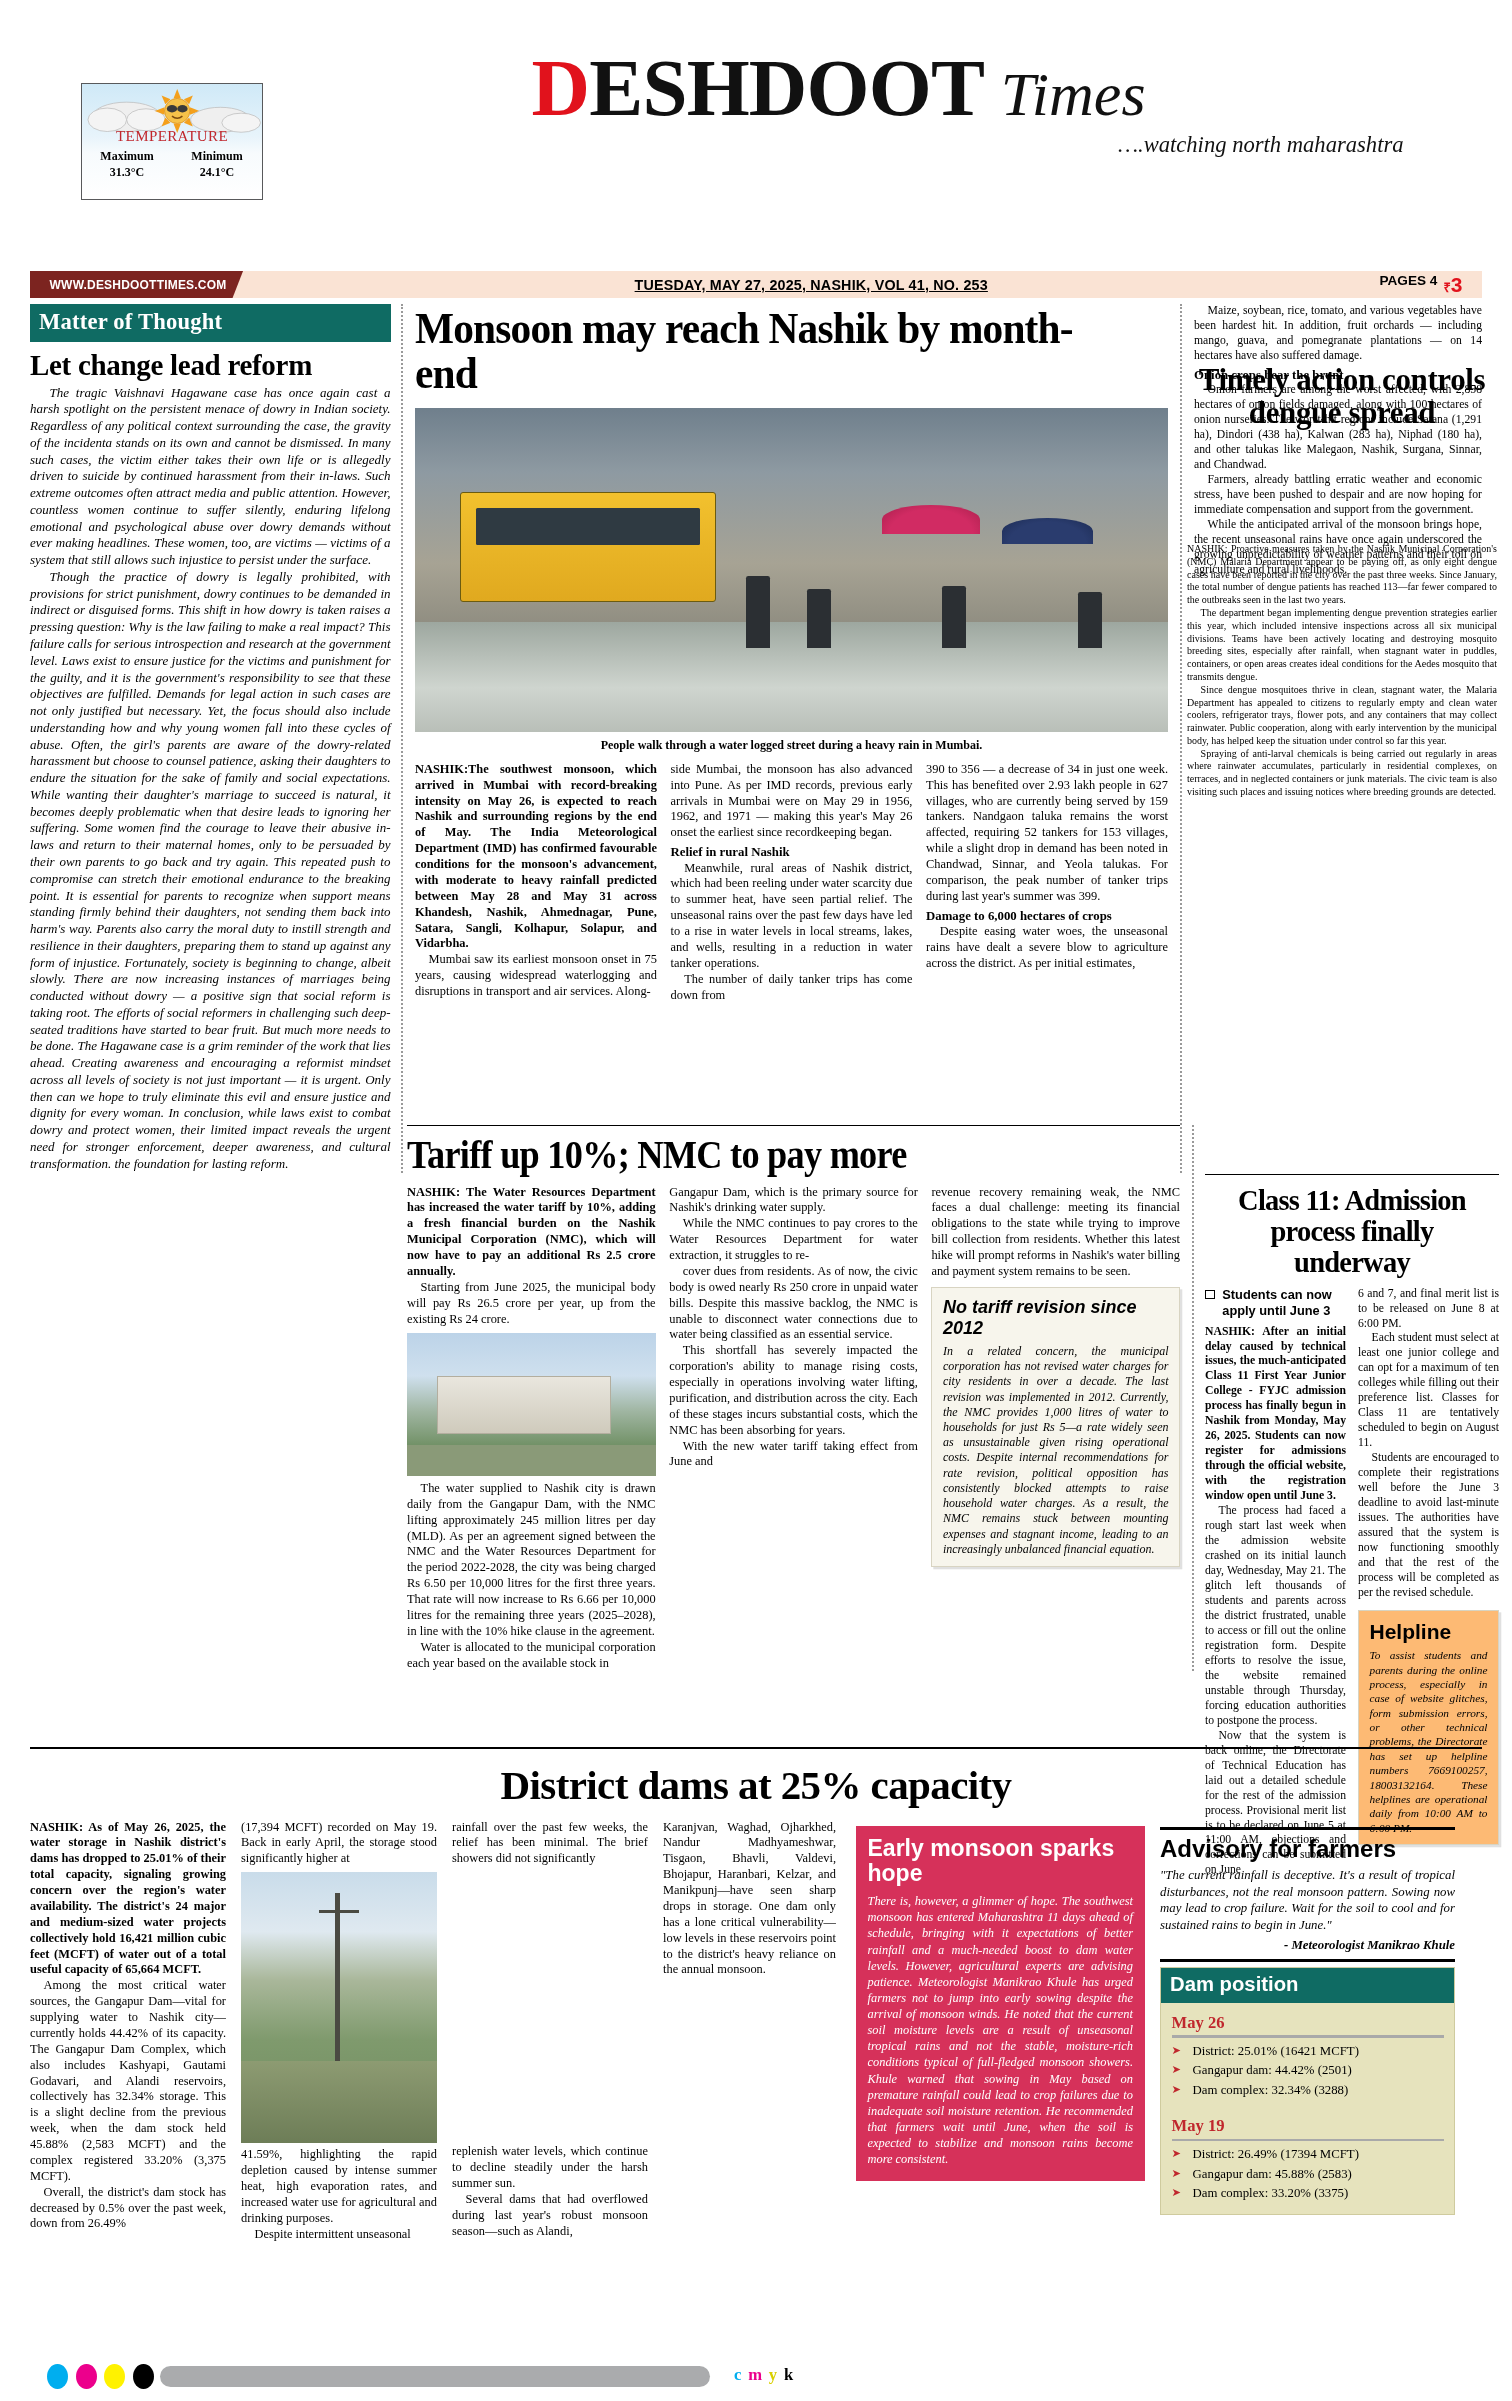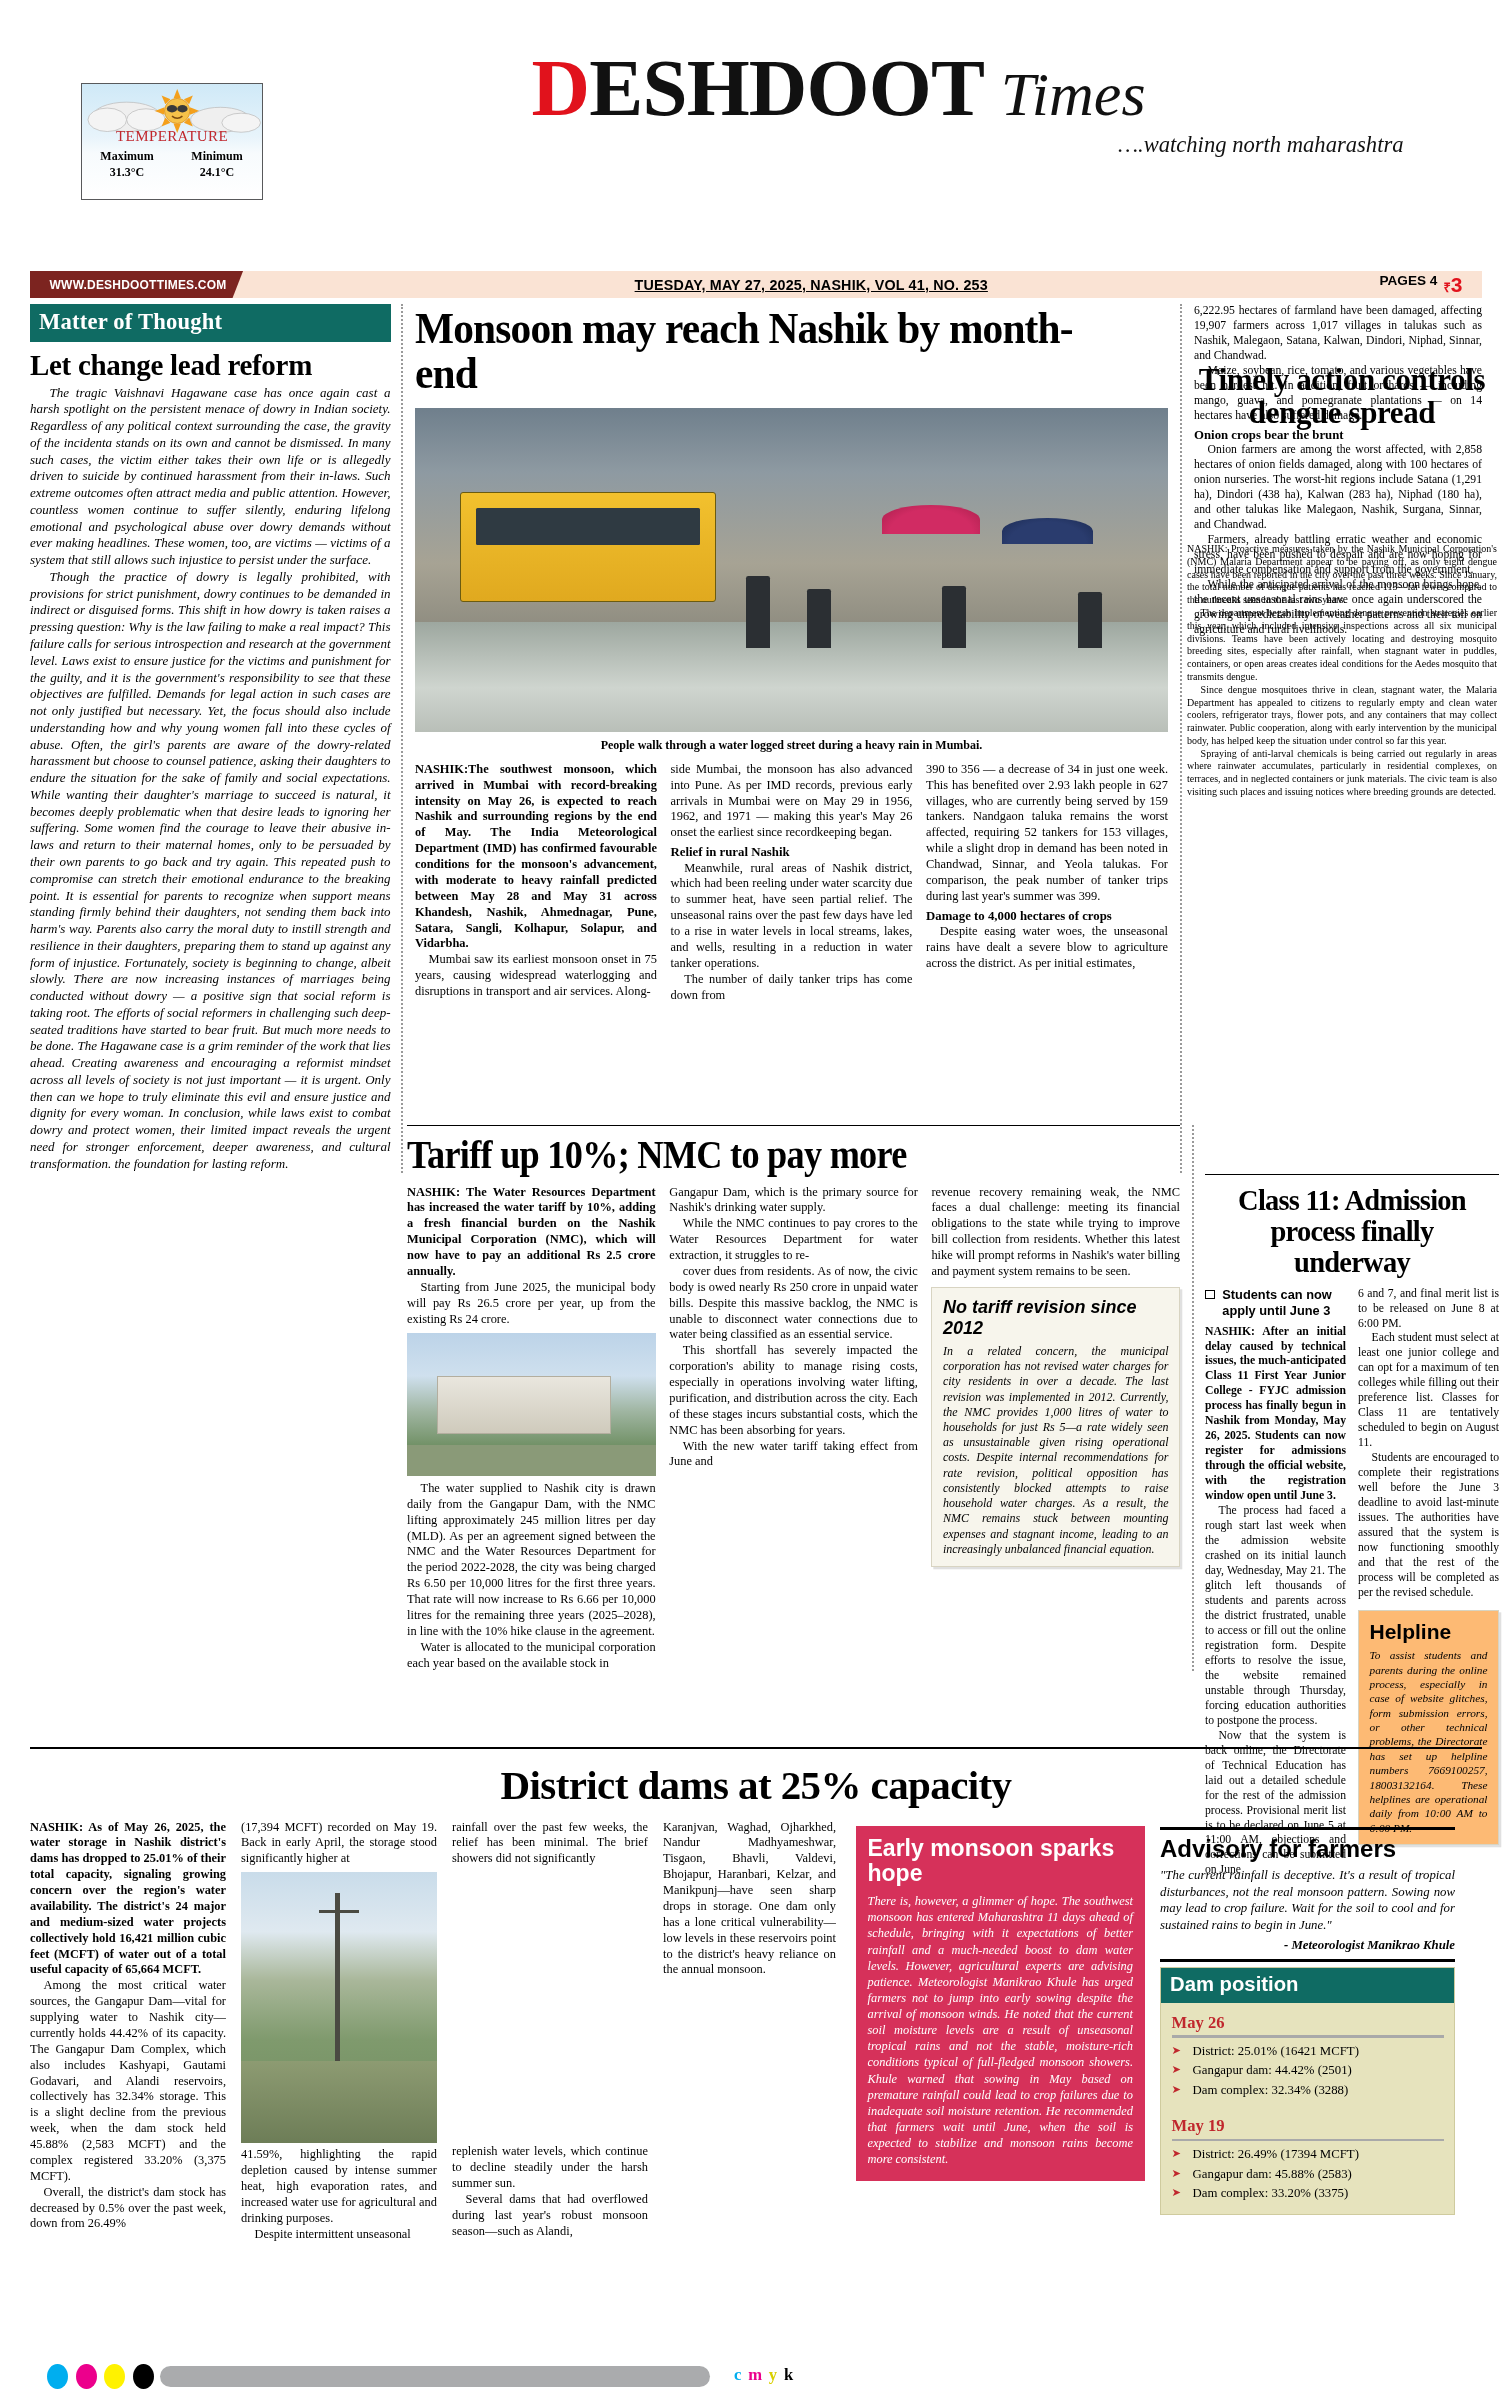--- a/index.html
+++ b/index.html
@@ -268,29 +268,28 @@
           <p>Mumbai saw its earliest monsoon onset in 75 years, causing widespread waterlogging and disruptions in transport and air services. Along-</p>
         </div>
         <div style="flex:1" class="body-txt">
           <p class="noind">side Mumbai, the monsoon has also advanced into Pune. As per IMD records, previous early arrivals in Mumbai were on May 29 in 1956, 1962, and 1971 — making this year's May 26 onset the earliest since recordkeeping began.</p>
           <span class="subhead">Relief in rural Nashik</span>
           <p>Meanwhile, rural areas of Nashik district, which had been reeling under water scarcity due to summer heat, have seen partial relief. The unseasonal rains over the past few days have led to a rise in water levels in local streams, lakes, and wells, resulting in a reduction in water tanker operations.</p>
           <p>The number of daily tanker trips has come down from</p>
         </div>
         <div style="flex:1" class="body-txt">
           <p class="noind">390 to 356 — a decrease of 34 in just one week. This has benefited over 2.93 lakh people in 627 villages, who are currently being served by 159 tankers. Nandgaon taluka remains the worst affected, requiring 52 tankers for 153 villages, while a slight drop in demand has been noted in Chandwad, Sinnar, and Yeola talukas. For comparison, the peak number of tanker trips during last year's summer was 399.</p>
-          <span class="subhead">Damage to 4,000 hectares of crops</span>
+          <span class="subhead">Damage to 6,000 hectares of crops</span>
           <p>Despite easing water woes, the unseasonal rains have dealt a severe blow to agriculture across the district. As per initial estimates,</p>
         </div>
       </div>
     </div>
 
     <div class="col-right">
       <div class="body-txt" style="font-size:11.7px">
-        <p class="noind">6,222.95 hectares of farmland have been damaged, affecting 19,907 farmers across 1,017 villages in talukas such as Nashik, Malegaon, Satana, Kalwan, Dindori, Niphad, Sinnar, and Chandwad.</p>
         <p>Maize, soybean, rice, tomato, and various vegetables have been hardest hit. In addition, fruit orchards — including mango, guava, and pomegranate plantations — on 14 hectares have also suffered damage.</p>
         <span class="subhead">Onion crops bear the brunt</span>
         <p>Onion farmers are among the worst affected, with 2,858 hectares of onion fields damaged, along with 100 hectares of onion nurseries. The worst-hit regions include Satana (1,291 ha), Dindori (438 ha), Kalwan (283 ha), Niphad (180 ha), and other talukas like Malegaon, Nashik, Surgana, Sinnar, and Chandwad.</p>
         <p>Farmers, already battling erratic weather and economic stress, have been pushed to despair and are now hoping for immediate compensation and support from the government.</p>
         <p>While the anticipated arrival of the monsoon brings hope, the recent unseasonal rains have once again underscored the growing unpredictability of weather patterns and their toll on agriculture and rural livelihoods.</p>
       </div>
     </div>
   </div>
 
   <div style="position:absolute; left:1187px; top:360px; width:310px;">

